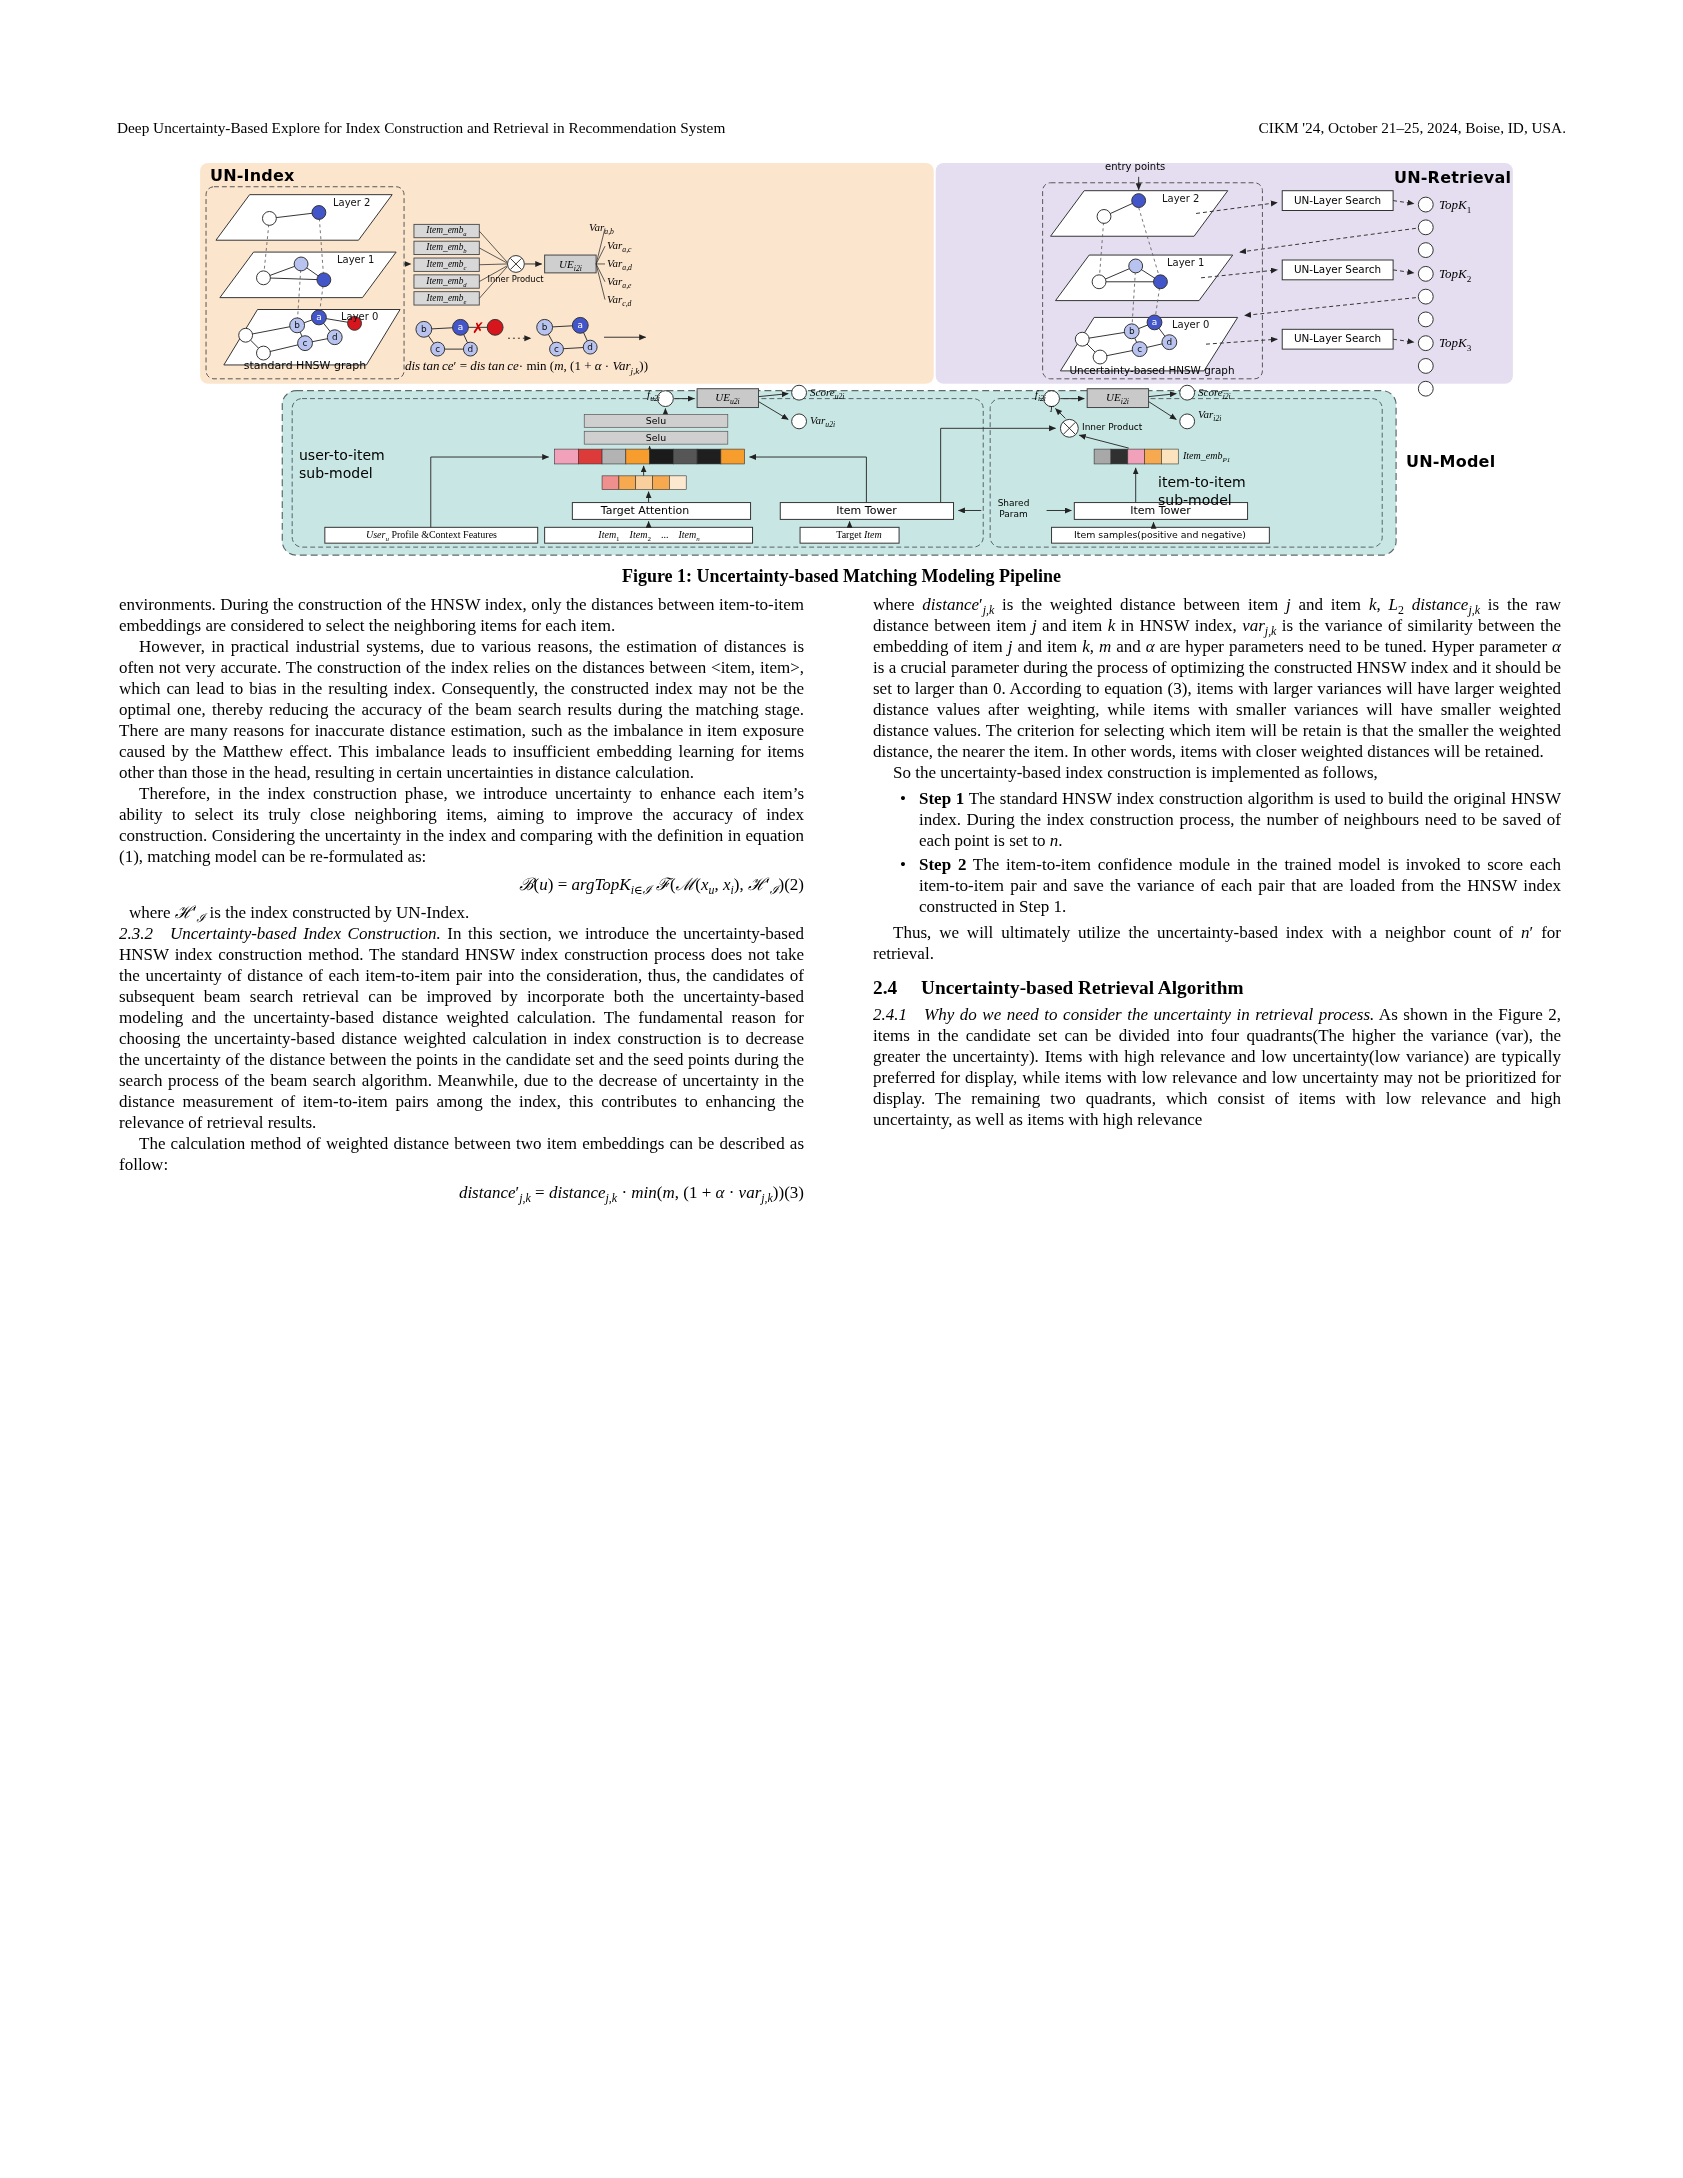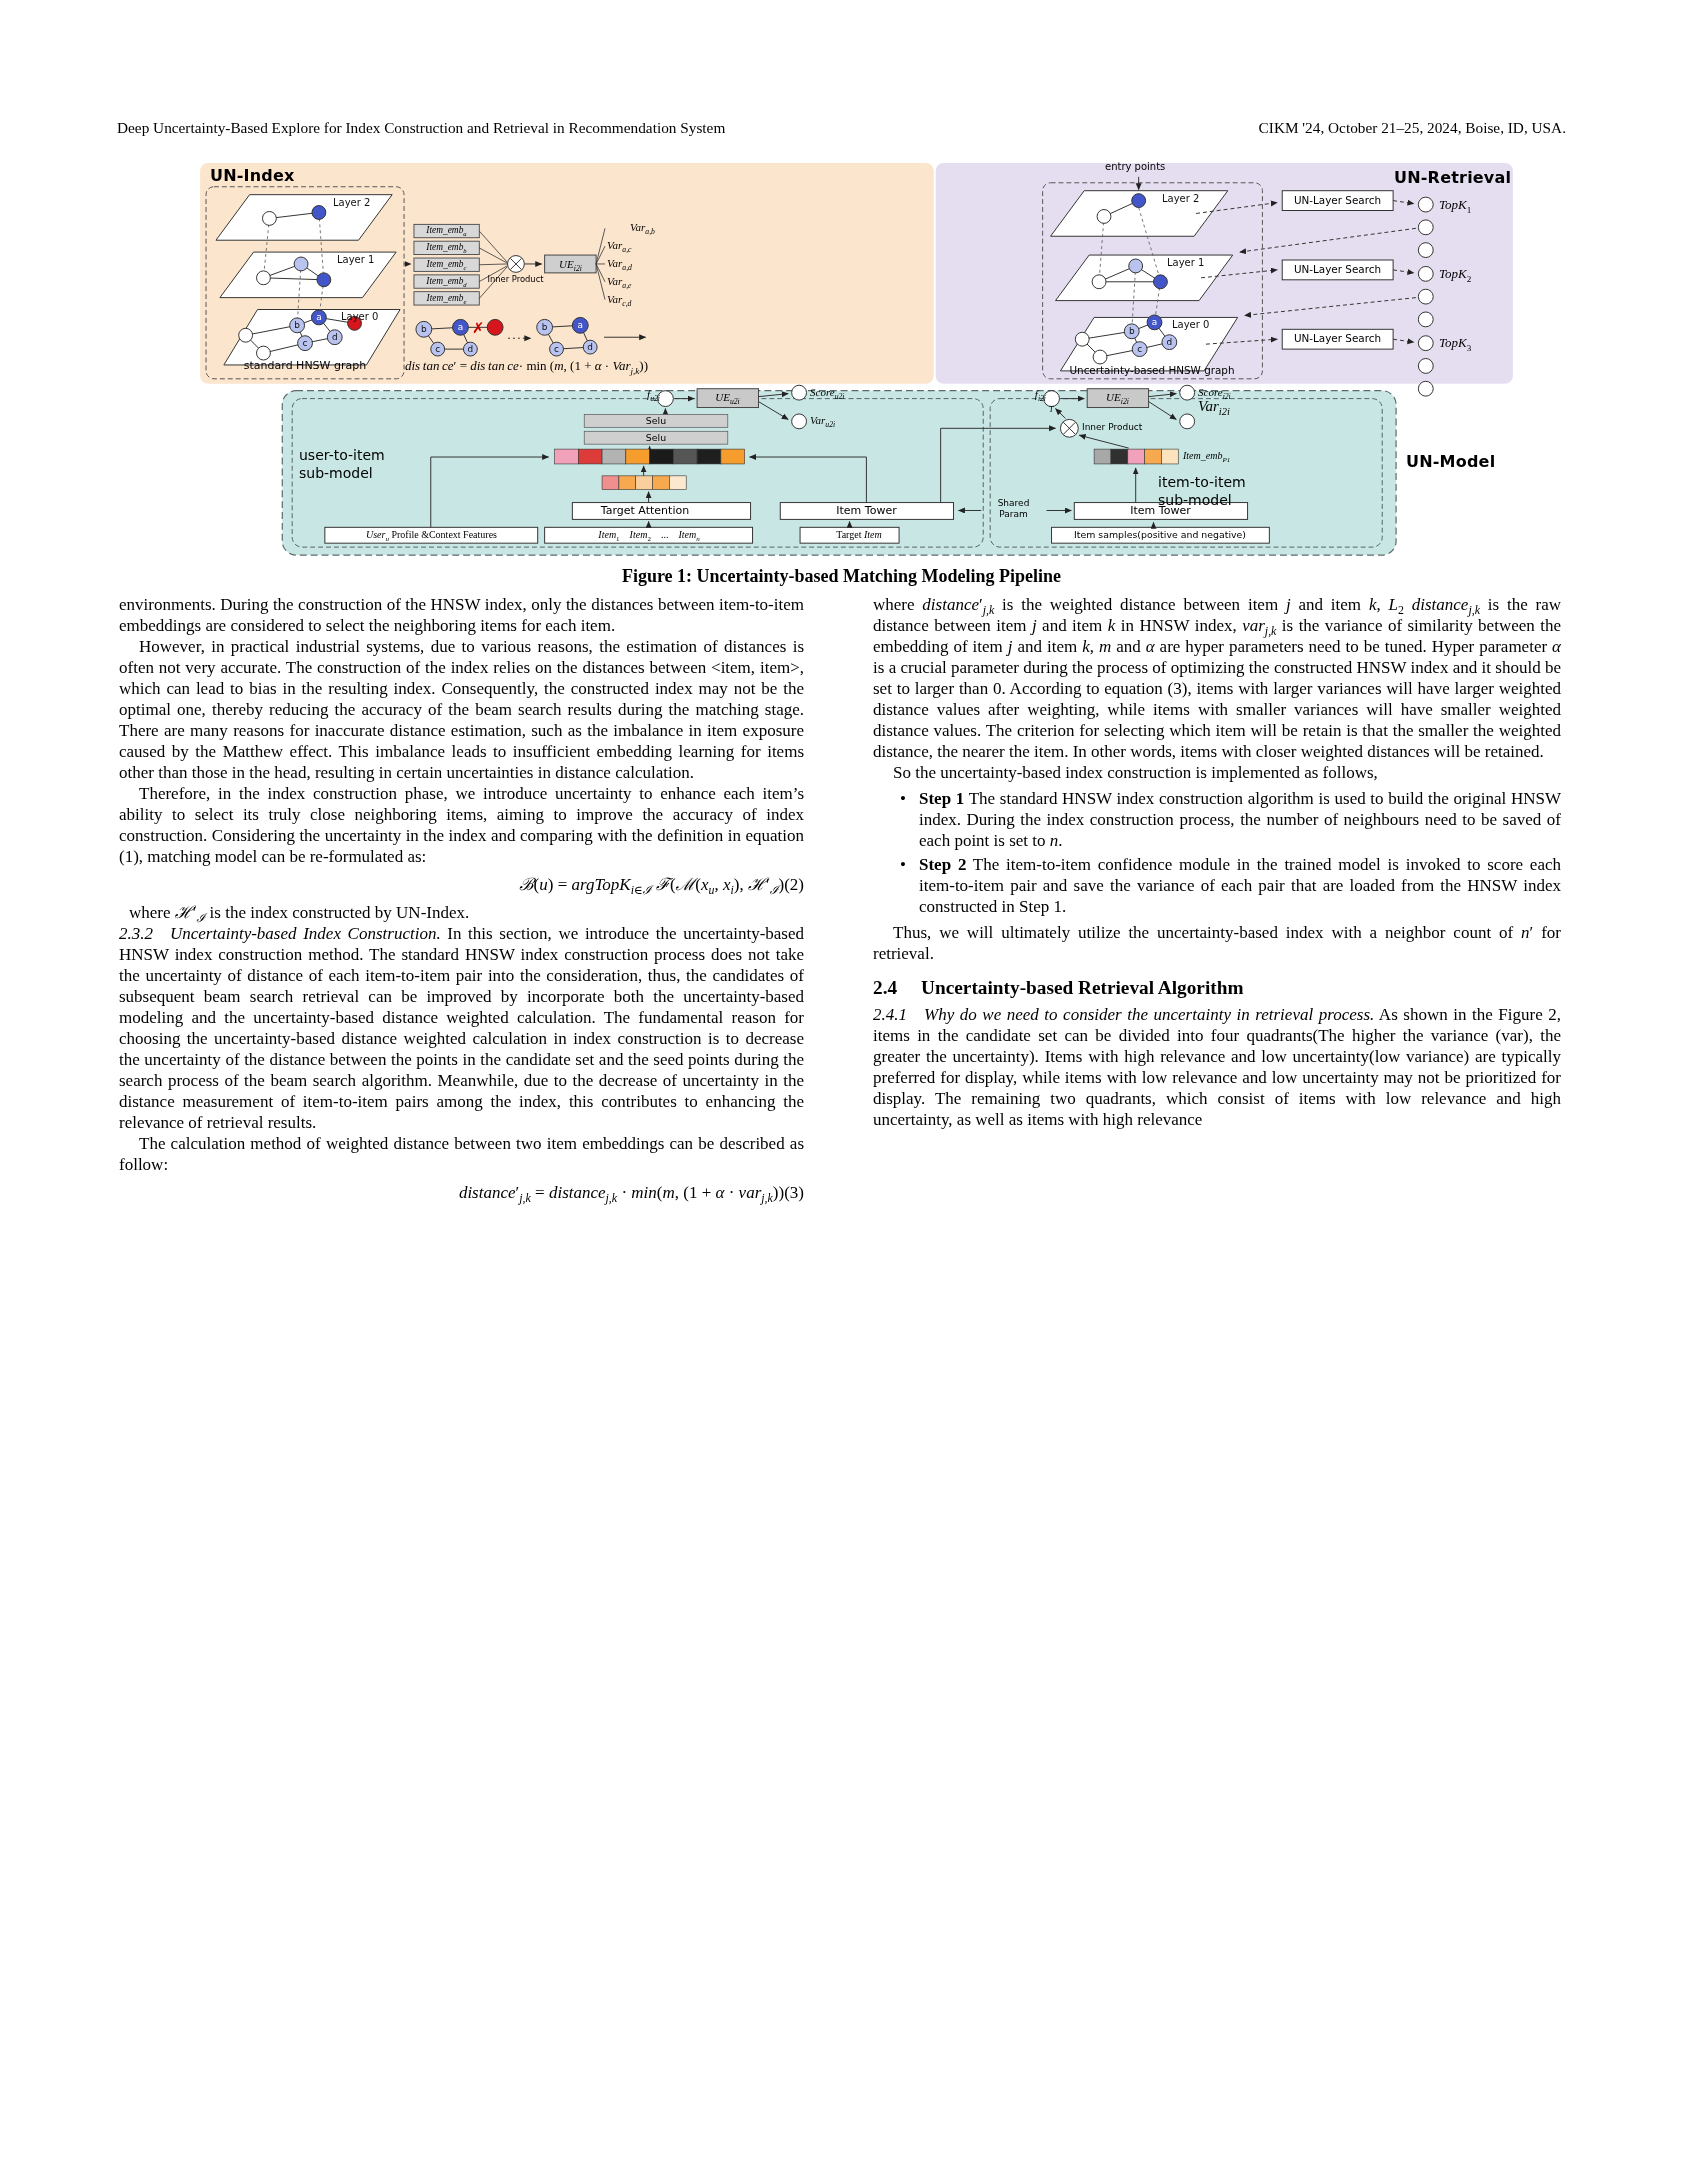--- a/index.html
+++ b/index.html
@@ -333,21 +333,21 @@
 
     <div class="fl serif ctr" style="left:216px; top:62px; width:65px; height:14px; line-height:14px; font-size:9.4px;"><i>Item_emb<sub>a</sub></i></div>
     <div class="fl serif ctr" style="left:216px; top:79px; width:65px; height:14px; line-height:14px; font-size:9.4px;"><i>Item_emb<sub>b</sub></i></div>
     <div class="fl serif ctr" style="left:216px; top:96px; width:65px; height:14px; line-height:14px; font-size:9.4px;"><i>Item_emb<sub>c</sub></i></div>
     <div class="fl serif ctr" style="left:216px; top:113px; width:65px; height:14px; line-height:14px; font-size:9.4px;"><i>Item_emb<sub>d</sub></i></div>
     <div class="fl serif ctr" style="left:216px; top:130px; width:65px; height:14px; line-height:14px; font-size:9.4px;"><i>Item_emb<sub>e</sub></i></div>
 
     <div class="fl ctr" style="left:289px; top:114px; width:57px; font-size:8.4px;">Inner Product</div>
     <div class="fl serif ctr" style="left:347px; top:95px; width:51px; height:17px; line-height:17px; font-size:11px;"><i>UE<sub>i2i</sub></i></div>
 
-    <div class="fl serif" style="left:432px; top:60px; font-size:11px;"><i>Var<sub>a,b</sub></i></div>
+    <div class="fl serif" style="left:391px; top:60px; font-size:11px;"><i>Var<sub>a,b</sub></i></div>
     <div class="fl serif" style="left:409px; top:78px; font-size:11px;"><i>Var<sub>a,c</sub></i></div>
     <div class="fl serif" style="left:409px; top:96px; font-size:11px;"><i>Var<sub>a,d</sub></i></div>
     <div class="fl serif" style="left:409px; top:114px; font-size:11px;"><i>Var<sub>a,e</sub></i></div>
     <div class="fl serif" style="left:409px; top:132px; font-size:11px;"><i>Var<sub>c,d</sub></i></div>
 
     <div class="fl serif ctr" style="left:190px; top:197px; width:277px; font-size:13px;"><i>dis</i> <i>tan</i> <i>ce</i>′ = <i>dis</i> <i>tan</i> <i>ce</i>· min (<i>m</i>, (1 + <i>α</i> · <i>Var<sub>j,k</sub></i>))</div>
 
     <div class="fl" style="left:907px; top:0px; font-size:10px;">entry points</div>
     <div class="fl panel-title" style="left:1196px; top:8px;">UN-Retrieval</div>
     <div class="fl lyr" style="left:964px; top:32px;">Layer 2</div>
@@ -370,21 +370,21 @@
     <div class="fl ctr" style="left:386px; top:271px; width:144px; font-size:9.4px;">Selu</div>
     <div class="fl ctr" style="left:374px; top:344px; width:146px; font-size:11px;">Target Attention</div>
     <div class="fl ctr" style="left:582px; top:344px; width:173px; font-size:11px;">Item Tower</div>
     <div class="fl serif ctr" style="left:127px; top:368px; width:213px; font-size:10px;"><i>User<sub>u</sub></i> Profile &amp;Context Features</div>
     <div class="fl serif ctr" style="left:347px; top:368px; width:208px; font-size:10px;"><i>Item</i><sub>1</sub> <i>Item</i><sub>2</sub> ... <i>Item<sub>n</sub></i></div>
     <div class="fl serif ctr" style="left:602px; top:368px; width:101px; font-size:10px;padding-left:17px;">Target <i>Item</i></div>
 
     <div class="fl serif" style="left:816px; top:227px; width:32px; text-align:right; font-size:11px;"><i>f<sub>i2i</sub></i></div>
     <div class="fl serif ctr" style="left:889px; top:230px; width:61px; font-size:11px;"><i>UE<sub>i2i</sub></i></div>
     <div class="fl serif" style="left:1000px; top:225px; font-size:11px;"><i>Score<sub>i2i</sub></i></div>
-    <div class="fl serif" style="left:1000px; top:237px; font-size:15px;"><i>Var<sub>i2i</sub></i></div>
+    <div class="fl serif" style="left:1000px; top:247px; font-size:11px;"><i>Var<sub>i2i</sub></i></div>
     <div class="fl" style="left:884px; top:261px; font-size:9px;">Inner Product</div>
     <div class="fl serif it" style="left:851px; top:244px; font-size:8px;">T</div>
     <div class="fl serif" style="left:985px; top:289px; font-size:10px;"><i>Item_emb<sub>P1</sub></i></div>
     <div class="fl" style="left:960px; top:312px; font-size:14px; line-height:1.3; white-space:normal; width:109px;">item-to-item<br>sub-model</div>
     <div class="fl ctr" style="left:876px; top:344px; width:173px; font-size:11px;">Item Tower</div>
     <div class="fl ctr" style="left:853px; top:368px; width:218px; font-size:9.4px;">Item samples(positive and negative)</div>
     <div class="fl ctr" style="left:786px; top:337px; width:59px; font-size:9px; line-height:1.25; white-space:normal;">Shared<br>Param</div>
     <div class="fl panel-title" style="left:1208px; top:292px;">UN-Model</div>
   </div>
 

